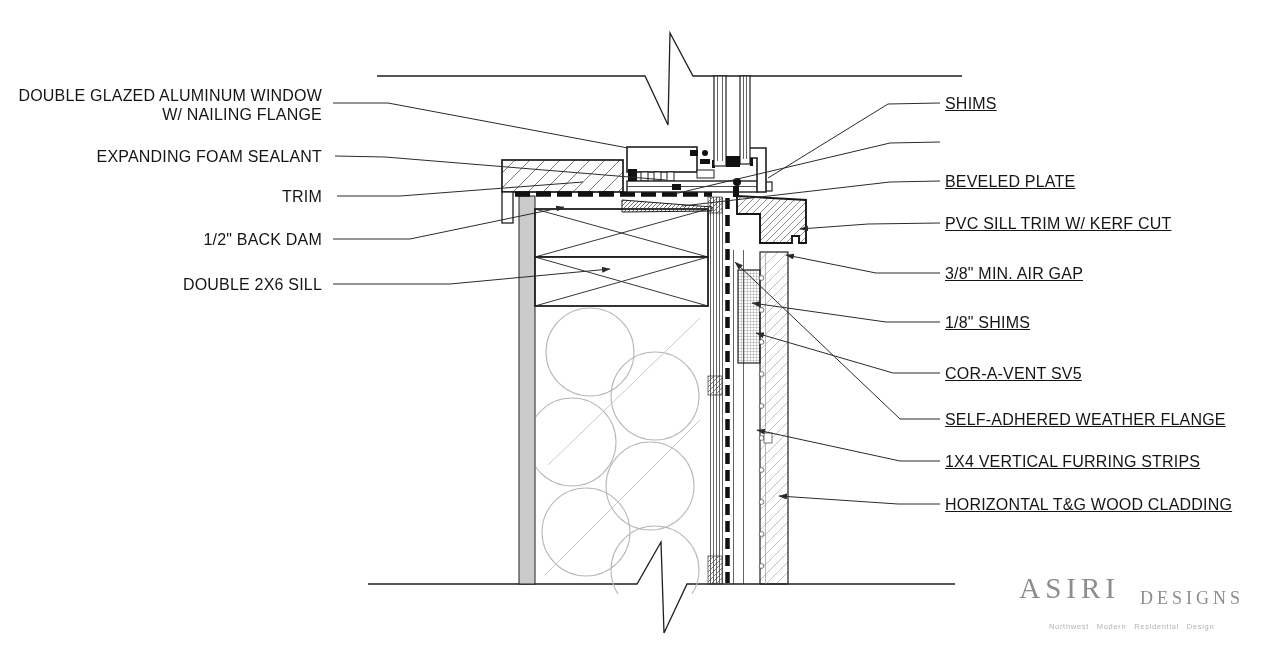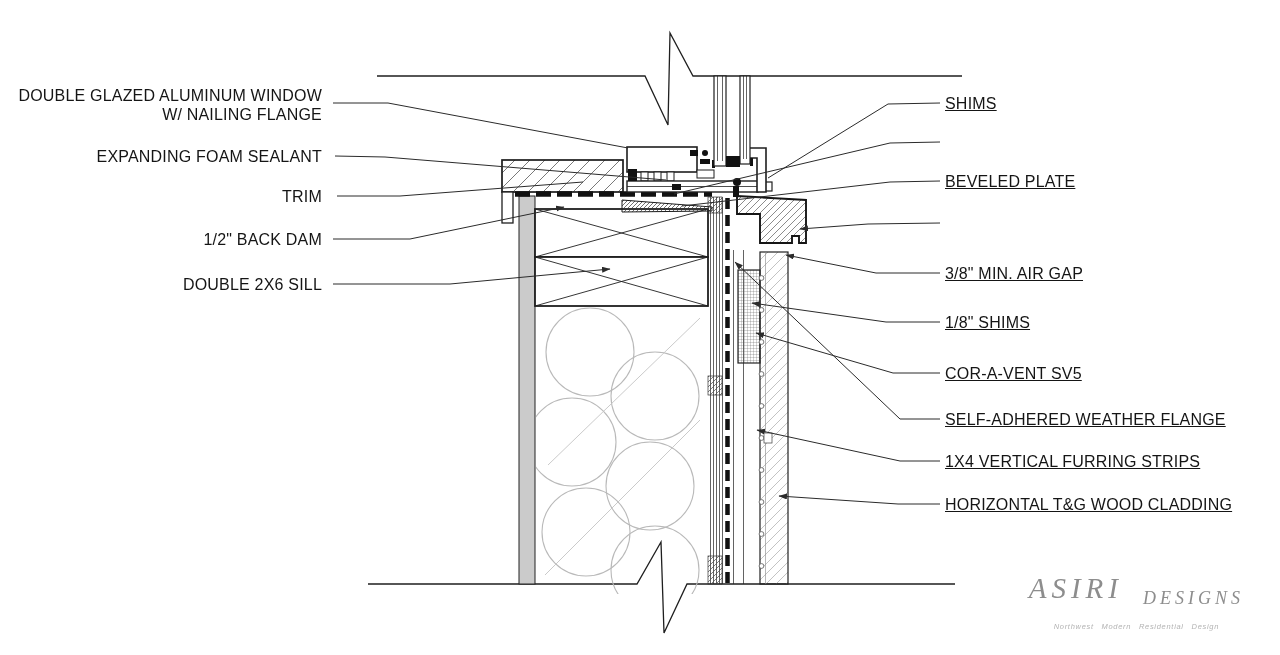--- a/index.html
+++ b/index.html
@@ -7,21 +7,21 @@
     --tagline-gray:#b3b3b3; --background:#ffffff;
   }
   html,body{margin:0;padding:0;background:var(--background);}
   .stage{position:relative;width:1280px;height:655px;background:var(--background);
          font-family:"Liberation Sans",sans-serif;overflow:hidden;}
   .drawing{position:absolute;left:0;top:0;width:1280px;height:655px;}
   .callout{position:absolute;font-size:16px;letter-spacing:.2px;color:#151515;
            white-space:nowrap;line-height:19px;}
   .callout.left{right:958px;text-align:right;}
   .callout.right{left:945px;text-align:right;text-decoration:underline;}
-  .logo{position:absolute;right:36px;top:572px;text-align:center;color:var(--logo-gray);font-style:italic;}
+  .logo{position:absolute;right:36px;top:572px;text-align:center;color:var(--logo-gray);}
   .logo-row{display:flex;align-items:baseline;justify-content:flex-end;}
   .logo-main{font-family:"Liberation Serif",serif;font-size:29px;letter-spacing:5px;}
   .logo-sub{font-family:"Liberation Serif",serif;font-size:18px;letter-spacing:4px;
             position:relative;top:6px;margin-left:20px;}
   .logo-tag{font-size:7.5px;letter-spacing:.7px;word-spacing:5px;color:var(--tagline-gray);
             margin-top:17px;}
   svg .ln{stroke:var(--line);fill:none;}
   svg .fw{fill:#fff;stroke:var(--line);}
   svg .blk{fill:#111;stroke:none;}
   svg .leader{stroke:#2b2b2b;stroke-width:1;fill:none;}
@@ -184,20 +184,21 @@
     <div>DOUBLE GLAZED ALUMINUM WINDOW</div>
     <div>W/ NAILING FLANGE</div>
   </div>
   <div class="callout left" style="top:147px">EXPANDING FOAM SEALANT</div>
   <div class="callout left" style="top:187px">TRIM</div>
   <div class="callout left" style="top:230px">1/2" BACK DAM</div>
   <div class="callout left" style="top:275px">DOUBLE 2X6 SILL</div>
 
   <div class="callout right" style="top:94px">SHIMS</div>
   <div class="callout right" style="top:172px">BEVELED PLATE</div>
+  <div class="callout right" style="top:214px">PVC SILL TRIM W/ KERF CUT</div>
   <div class="callout right" style="top:264px">3/8" MIN. AIR GAP</div>
   <div class="callout right" style="top:313px">1/8" SHIMS</div>
   <div class="callout right" style="top:364px">COR-A-VENT SV5</div>
   <div class="callout right" style="top:410px">SELF-ADHERED WEATHER FLANGE</div>
   <div class="callout right" style="top:452px">1X4 VERTICAL FURRING STRIPS</div>
   <div class="callout right" style="top:495px">HORIZONTAL T&amp;G WOOD CLADDING</div>
 
   <div class="logo">
     <div class="logo-row">
       <span class="logo-main">ASIRI</span>

